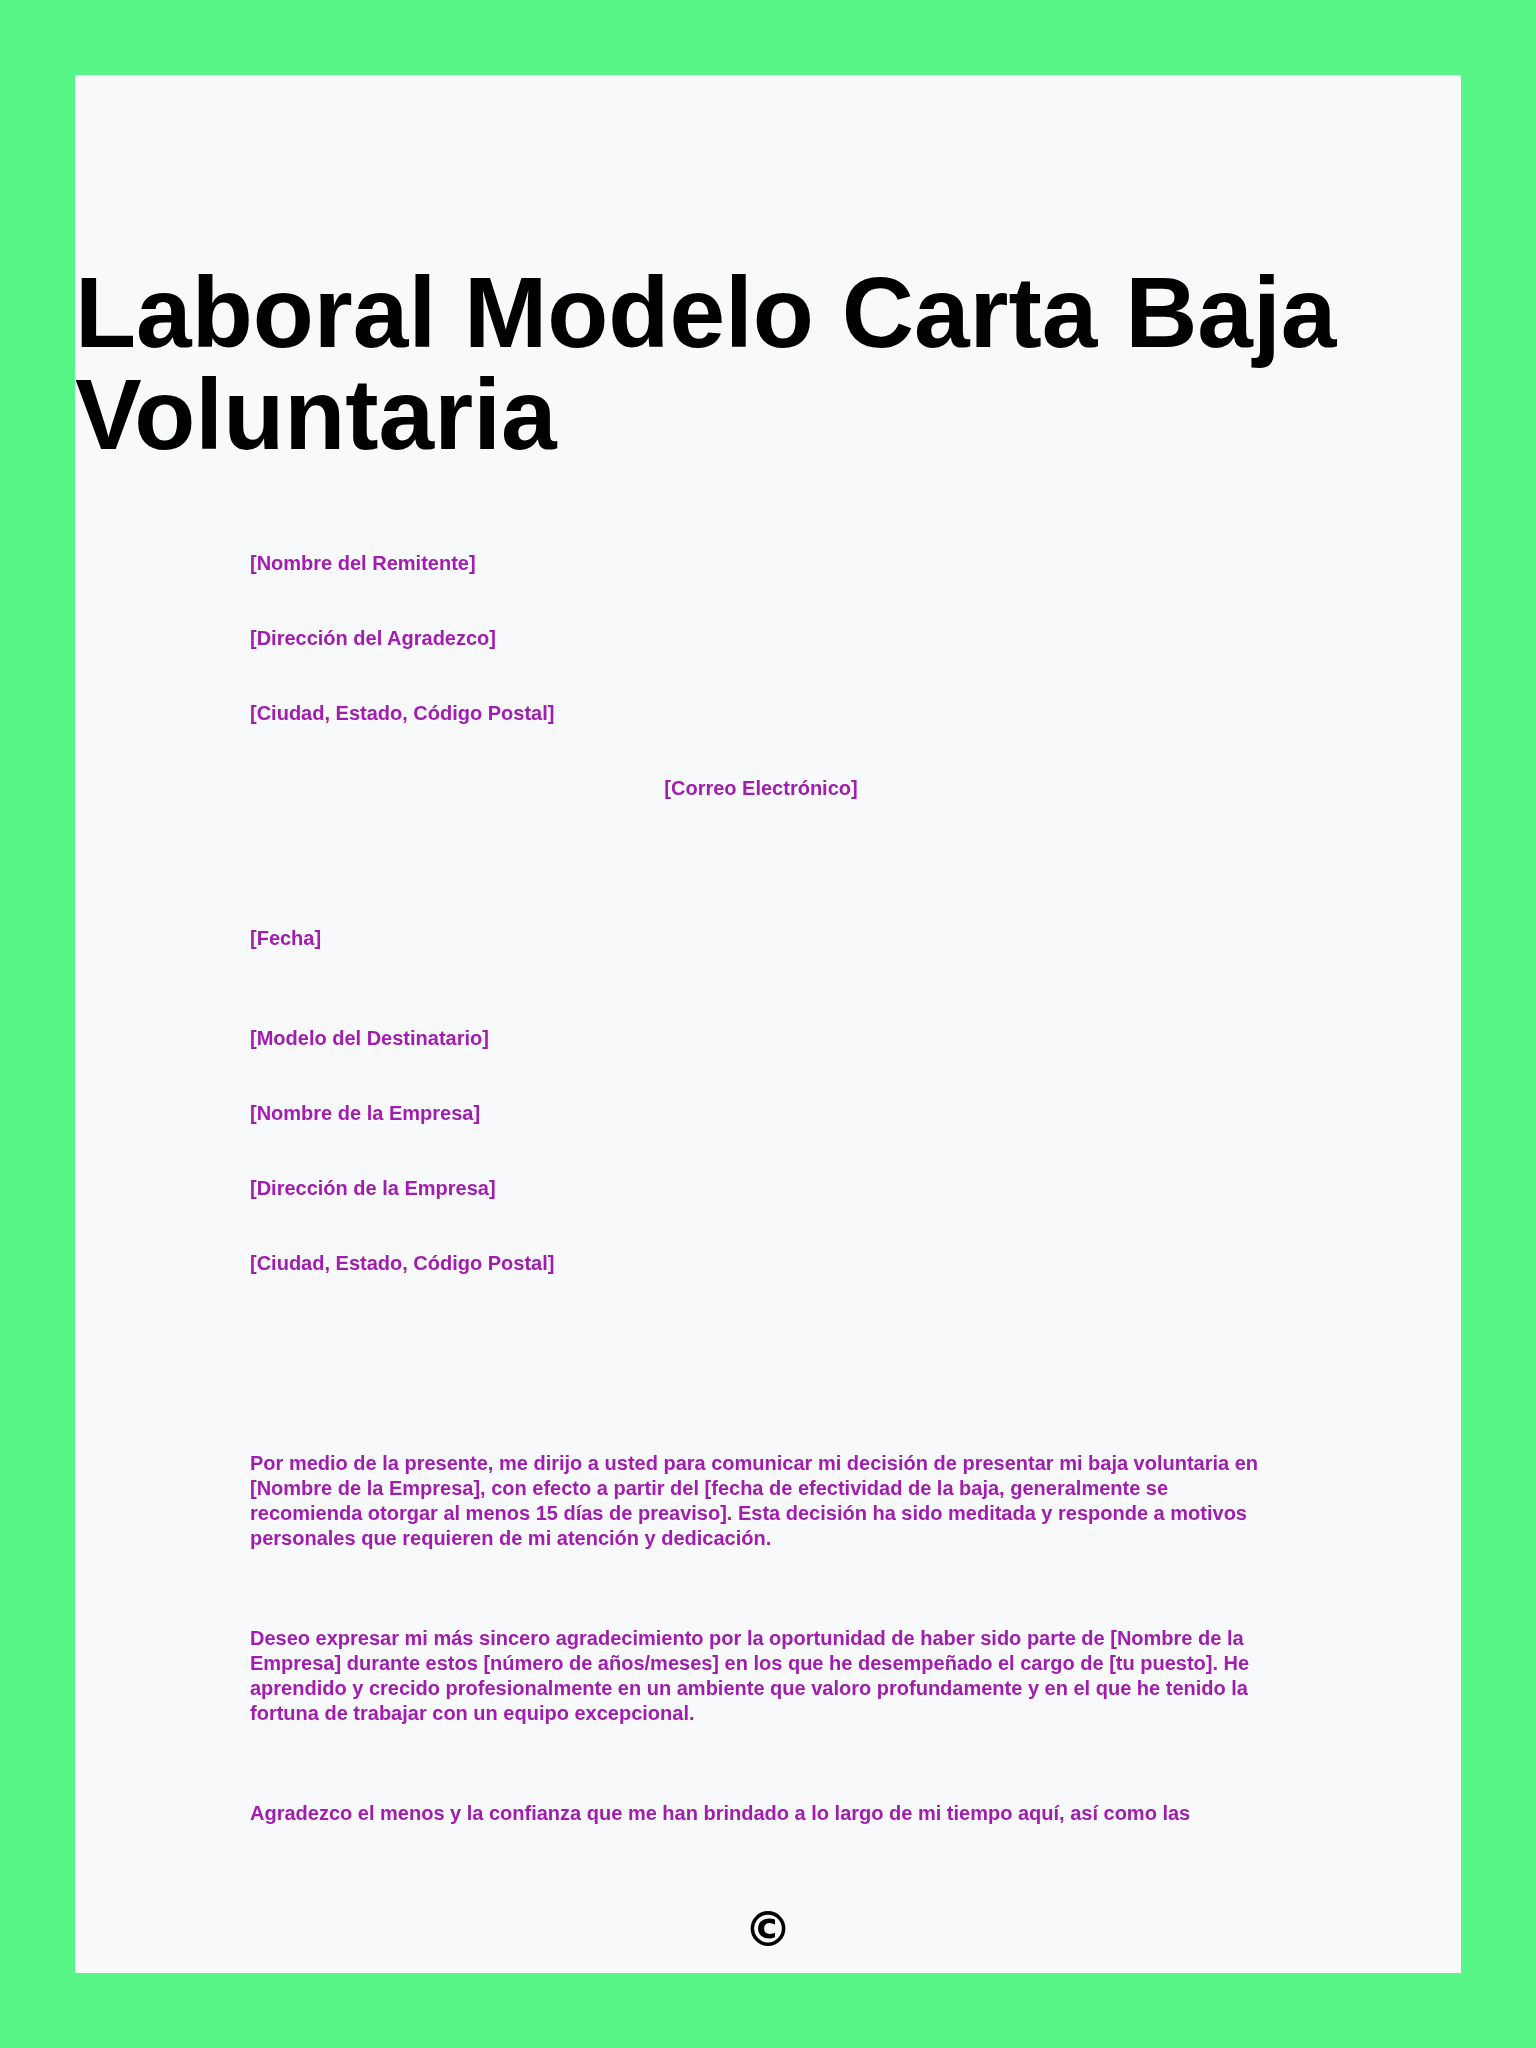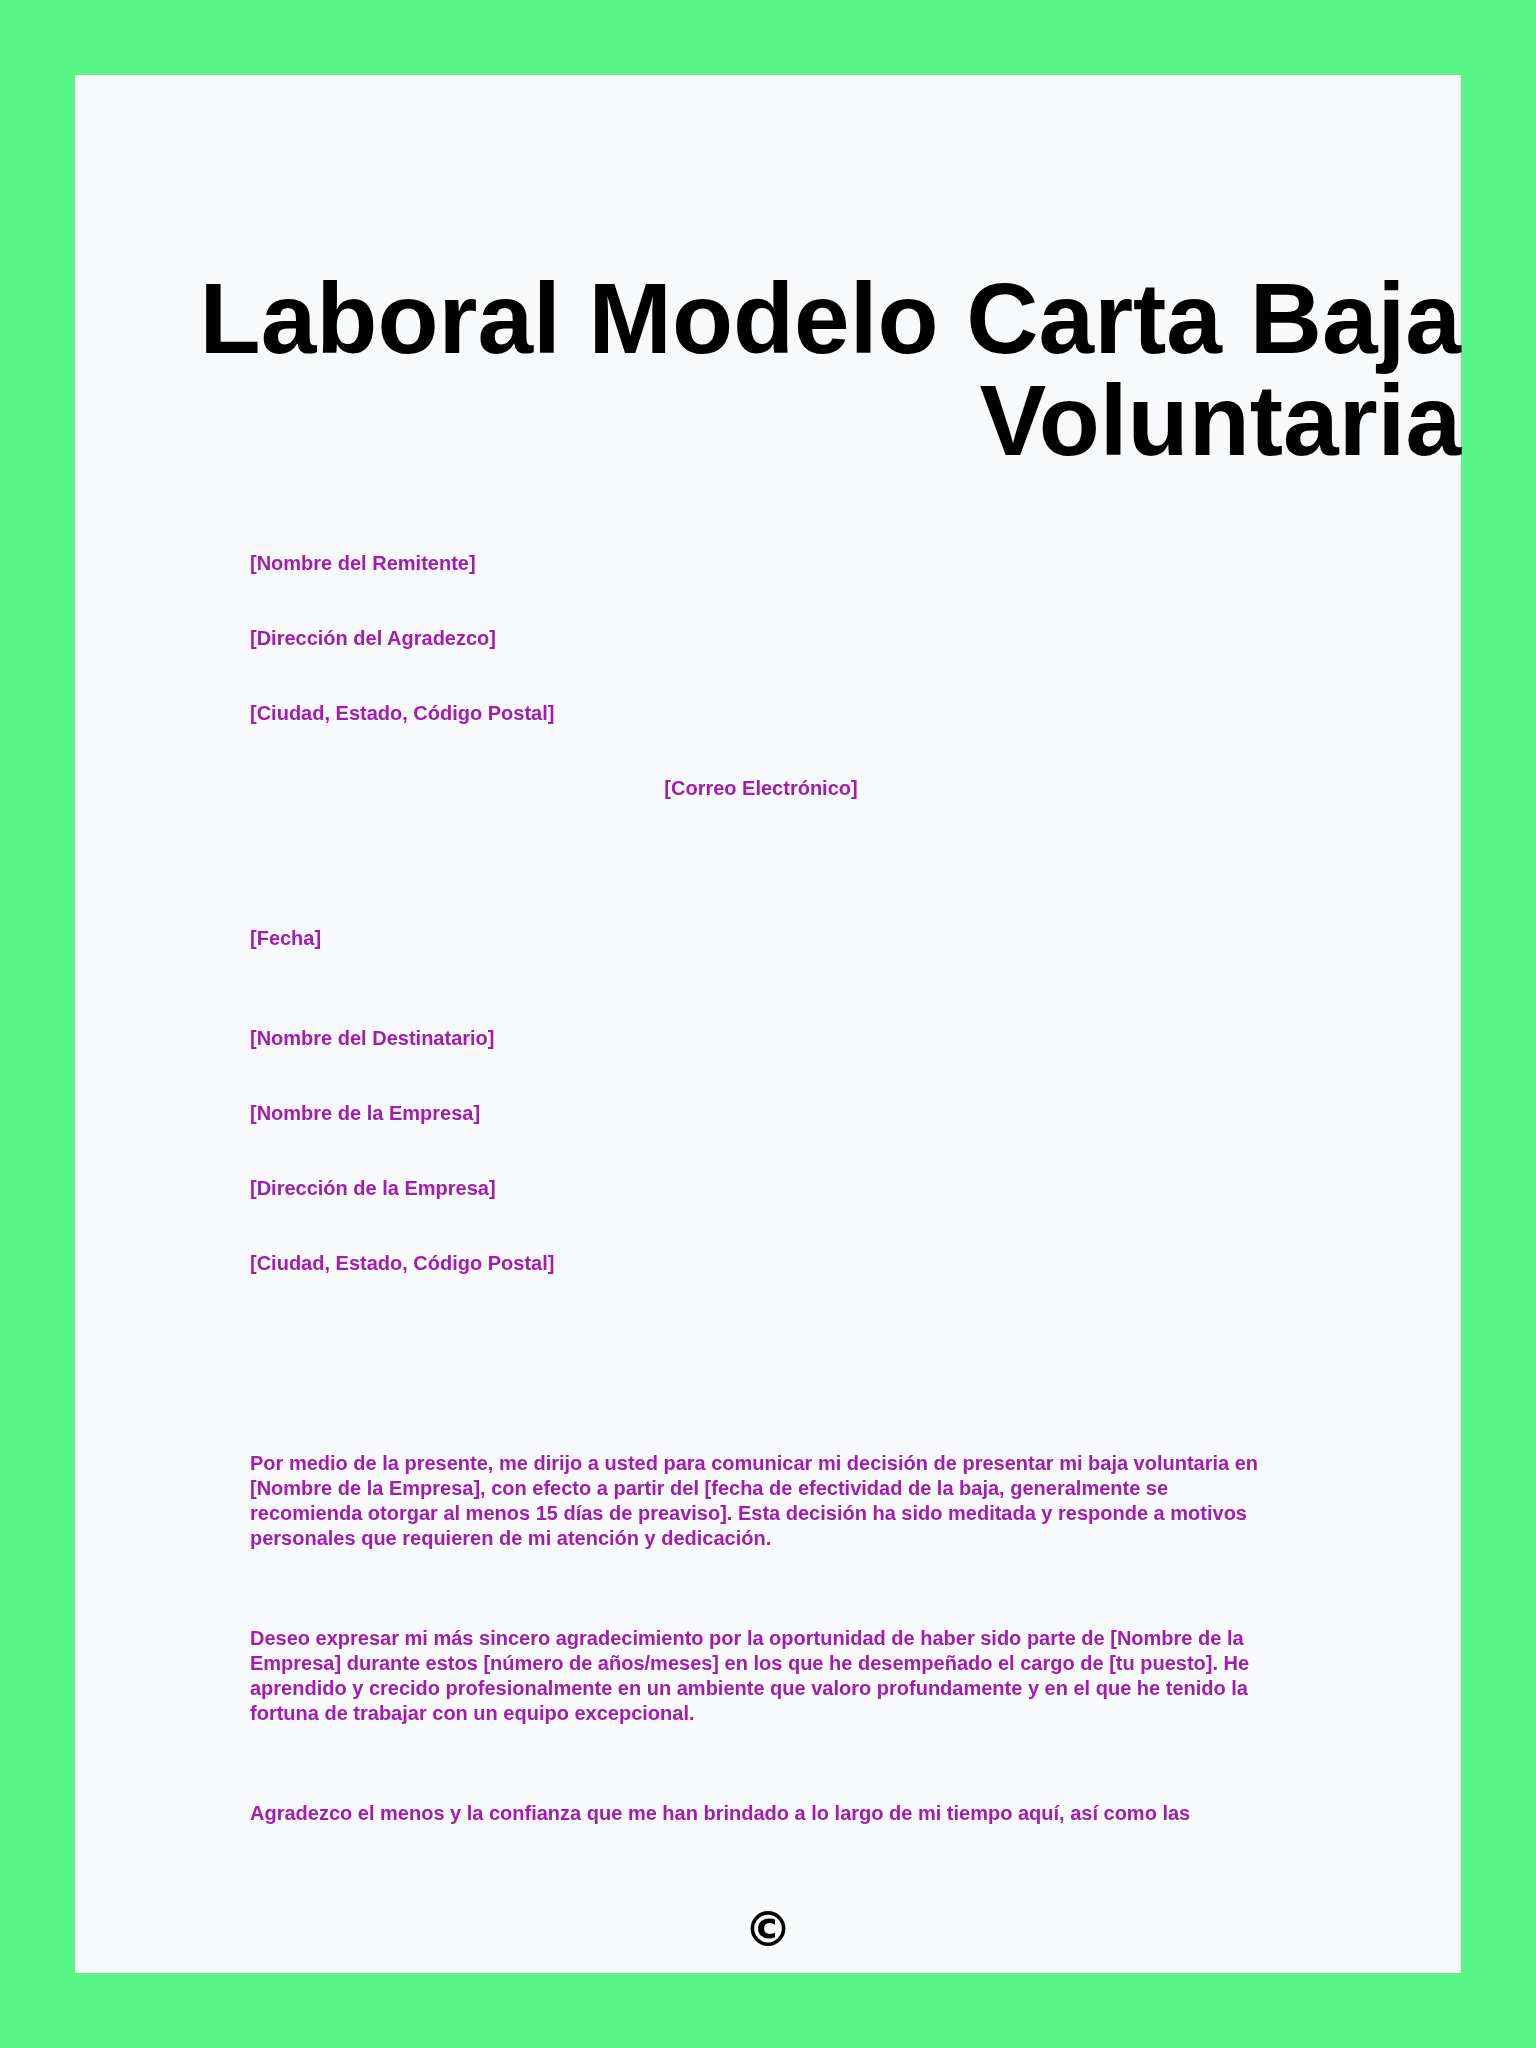--- a/index.html
+++ b/index.html
@@ -19,24 +19,24 @@
       position: absolute;
       left: 75px;
       top: 75px;
       width: 1386px;
       height: 1898px;
       background: #F8F9FA;
     }
     .title {
       position: absolute;
       left: 0;
-      top: 192px;
+      top: 186px;
       width: 1386px;
       margin: 0;
-      text-align: right;
+      text-align: left;
       font-family: "Liberation Sans", sans-serif;
       font-weight: bold;
       font-size: 100px;
       line-height: 102px;
       color: #000000;
     }
     .body-text {
       position: absolute;
       left: 175px;
       width: 1022px;
@@ -66,21 +66,21 @@
 
 <div class="page">
   <h1 class="title">Laboral Modelo Carta Baja Voluntaria</h1>
 
   <p class="body-text" style="top:476px;">[Nombre del Remitente]</p>
   <p class="body-text" style="top:551px;">[Dirección del Agradezco]</p>
   <p class="body-text" style="top:626px;">[Ciudad, Estado, Código Postal]</p>
   <p class="body-text" style="top:701px;text-align:center;">[Correo Electrónico]</p>
   <p class="body-text" style="top:851px;">[Fecha]</p>
 
-  <p class="body-text" style="top:951px;">[Nombre del Destinatario]</p>
+  <p class="body-text" style="top:951px;">[Modelo del Destinatario]</p>
   <p class="body-text" style="top:1101px;">[Dirección de la Empresa]</p>
   <p class="body-text" style="top:1026px;">[Nombre de la Empresa]</p>
   <p class="body-text" style="top:1176px;">[Ciudad, Estado, Código Postal]</p>
 
 
   <p class="body-text" style="top:1376px;">Por medio de la presente, me dirijo a usted para comunicar mi decisión de presentar mi baja voluntaria en [Nombre de la Empresa], con efecto a partir del [fecha de efectividad de la baja, generalmente se recomienda otorgar al menos 15 días de preaviso]. Esta decisión ha sido meditada y responde a motivos personales que requieren de mi atención y dedicación.</p>
   <p class="body-text" style="top:1551px;">Deseo expresar mi más sincero agradecimiento por la oportunidad de haber sido parte de [Nombre de la Empresa] durante estos [número de años/meses] en los que he desempeñado el cargo de [tu puesto]. He aprendido y crecido profesionalmente en un ambiente que valoro profundamente y en el que he tenido la fortuna de trabajar con un equipo excepcional.</p>
   <p class="body-text" style="top:1726px;">Agradezco el menos y la confianza que me han brindado a lo largo de mi tiempo aquí, así como las</p>
 
   <div class="copyright">©</div>

